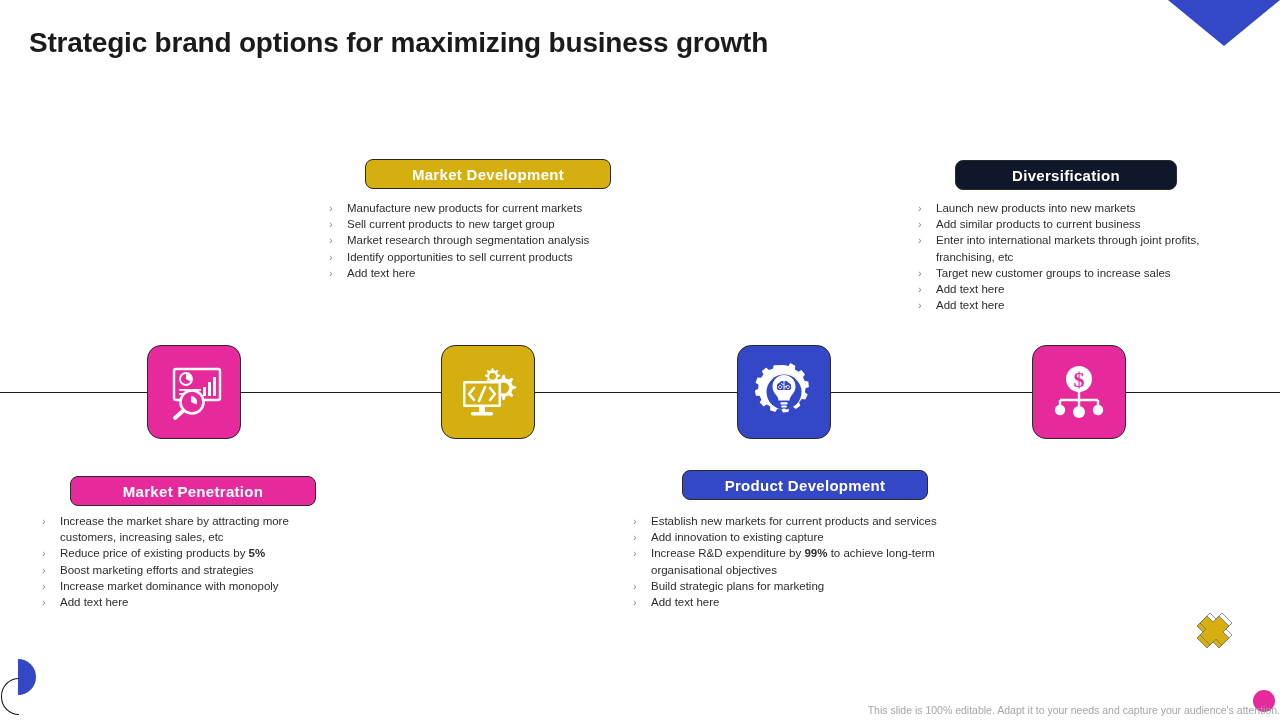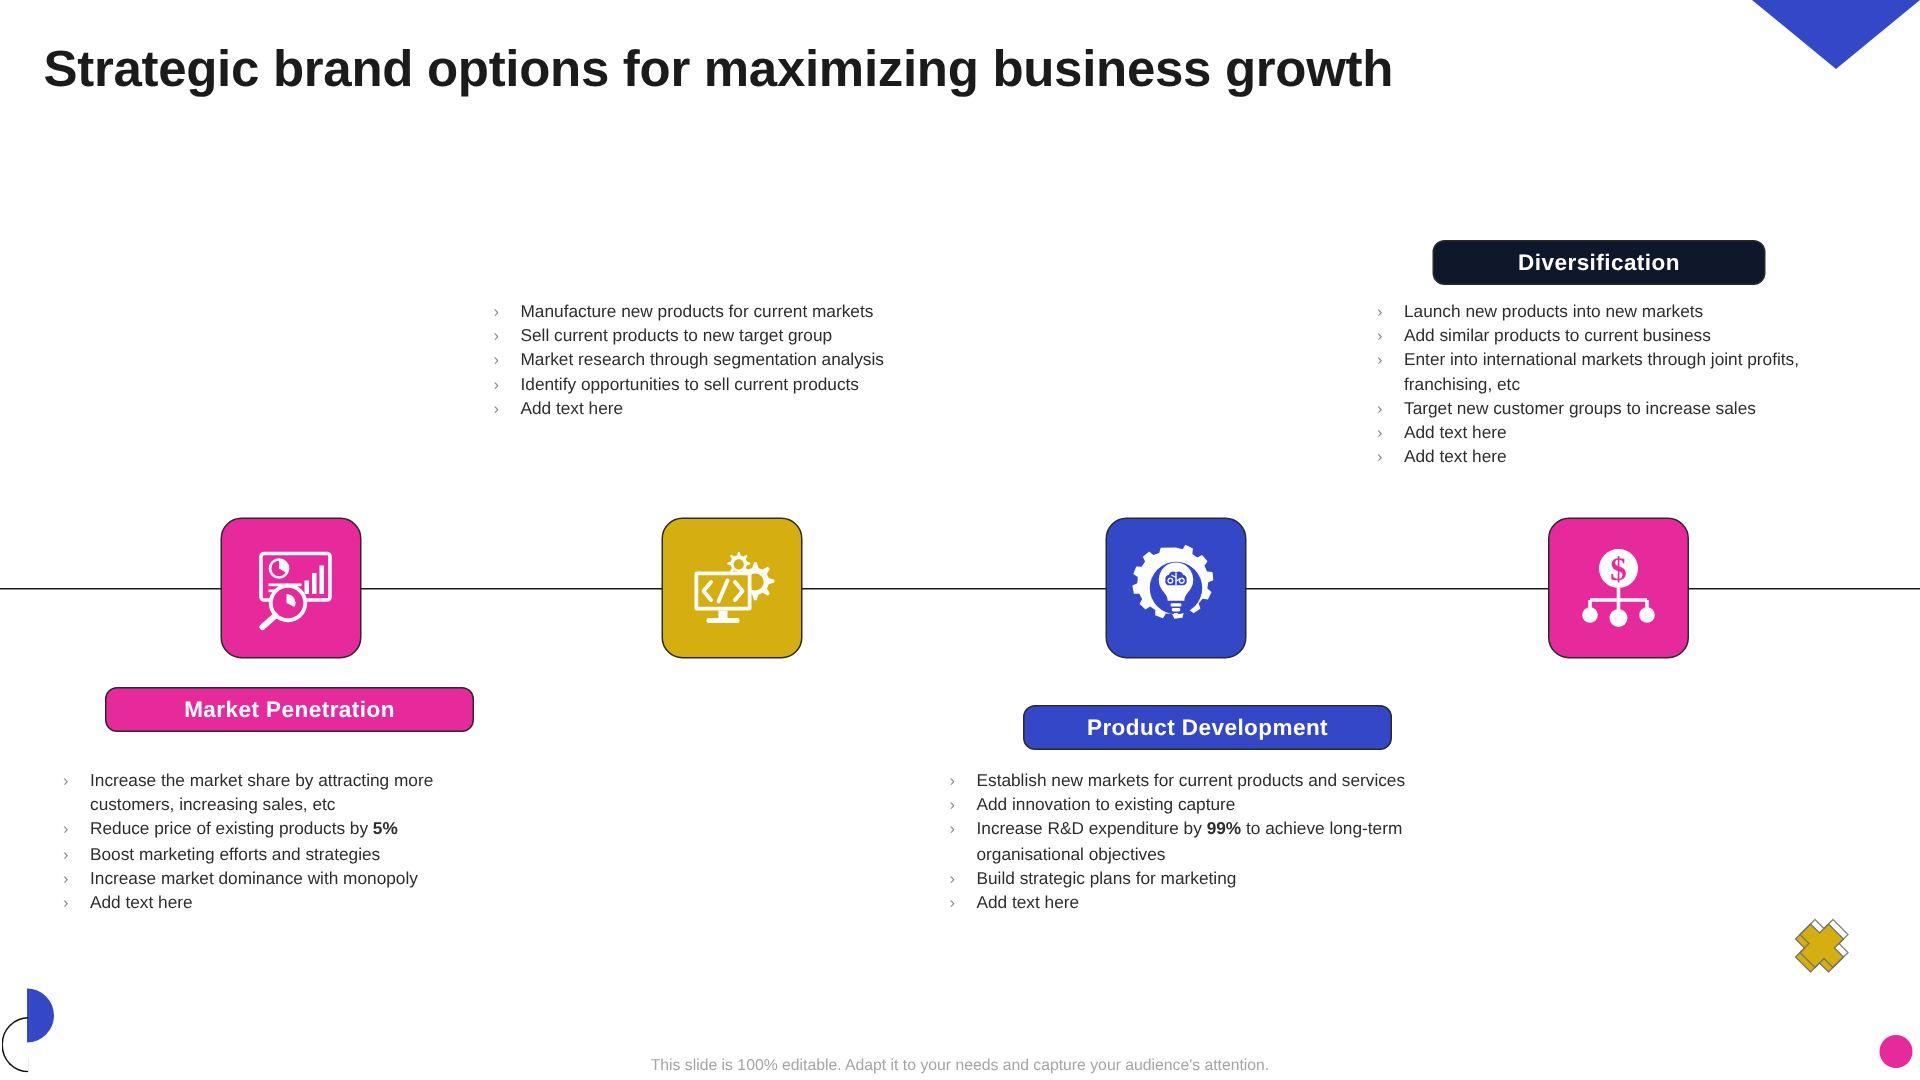--- a/index.html
+++ b/index.html
@@ -59,21 +59,21 @@
     border: 1px solid #111111;
     border-right: none;
     border-radius: 37px 0 0 37px;
   }
 
   
   .page-title {
     position: absolute;
     left: 29px; top: 28px;
     width: 1100px;
-    font-size: 34px;
+    font-size: 28px;
     font-weight: 700;
     letter-spacing: -0.2px;
     color: #1b1b1b;
     line-height: 1.1;
     white-space: nowrap;
   }
 
   .page-subtitle {
     position: absolute;
     left: 29px; top: 86px;
@@ -122,21 +122,21 @@
     align-items: center;
     justify-content: center;
     color: #ffffff;
     font-size: 15px;
     font-weight: 700;
     letter-spacing: 0.3px;
   }
 
   .badge-md   { left: 365px;  top: 159px; width: 246px; background: #d4af0f; }
   .badge-dv   { left: 955px;  top: 160px; width: 222px; background: #0f172a; }
-  .badge-mp   { left: 70px;   top: 458px; width: 246px; background: #e62a9b; }
+  .badge-mp   { left: 70px;   top: 476px; width: 246px; background: #e62a9b; }
   .badge-pd   { left: 682px;  top: 470px; width: 246px; background: #3447c7; }
 
   
   .bullets {
     position: absolute;
     font-size: 11.5px;
     color: #2d2d2d;
     line-height: 16.2px;
   }
   .bullets .row {
@@ -159,21 +159,21 @@
   .list-md { left: 329px; top: 200px; width: 300px; }
   .list-dv { left: 918px; top: 200px; width: 300px; }
   .list-mp { left: 42px;  top: 513px; width: 292px; }
   .list-pd { left: 633px; top: 513px; width: 305px; }
 
   
   .footer-note {
     position: absolute;
     left: 0; top: 704px;
     width: 1280px;
-    text-align: center;
+    text-align: right;
     font-size: 10.5px;
     color: #a5a5a5;
   }
 </style>
 </head>
 <body>
 
 <div class="slide">
 
   <div class="corner-triangle"></div>
@@ -266,20 +266,21 @@
         <line x1="11" y1="37" x2="11" y2="43" stroke="#ffffff" stroke-width="2.4"></line>
         <line x1="30" y1="37" x2="30" y2="44" stroke="#ffffff" stroke-width="2.4"></line>
         <line x1="49" y1="37" x2="49" y2="43" stroke="#ffffff" stroke-width="2.4"></line>
         <circle cx="11" cy="47" r="5.2" fill="#ffffff"></circle>
         <circle cx="30" cy="49" r="6.0" fill="#ffffff"></circle>
         <circle cx="49" cy="47" r="5.2" fill="#ffffff"></circle>
       </svg>
     </span>
   </div>
 
+  <div class="badge badge-md">Market Development</div>
   <div class="badge badge-dv">Diversification</div>
   <div class="badge badge-mp">Market Penetration</div>
   <div class="badge badge-pd">Product Development</div>
 
   <div class="bullets list-md">
       <div class="row">
         <span class="mark">›</span>
         <span class="txt">Manufacture new products for current markets</span>
       </div>
       <div class="row">

